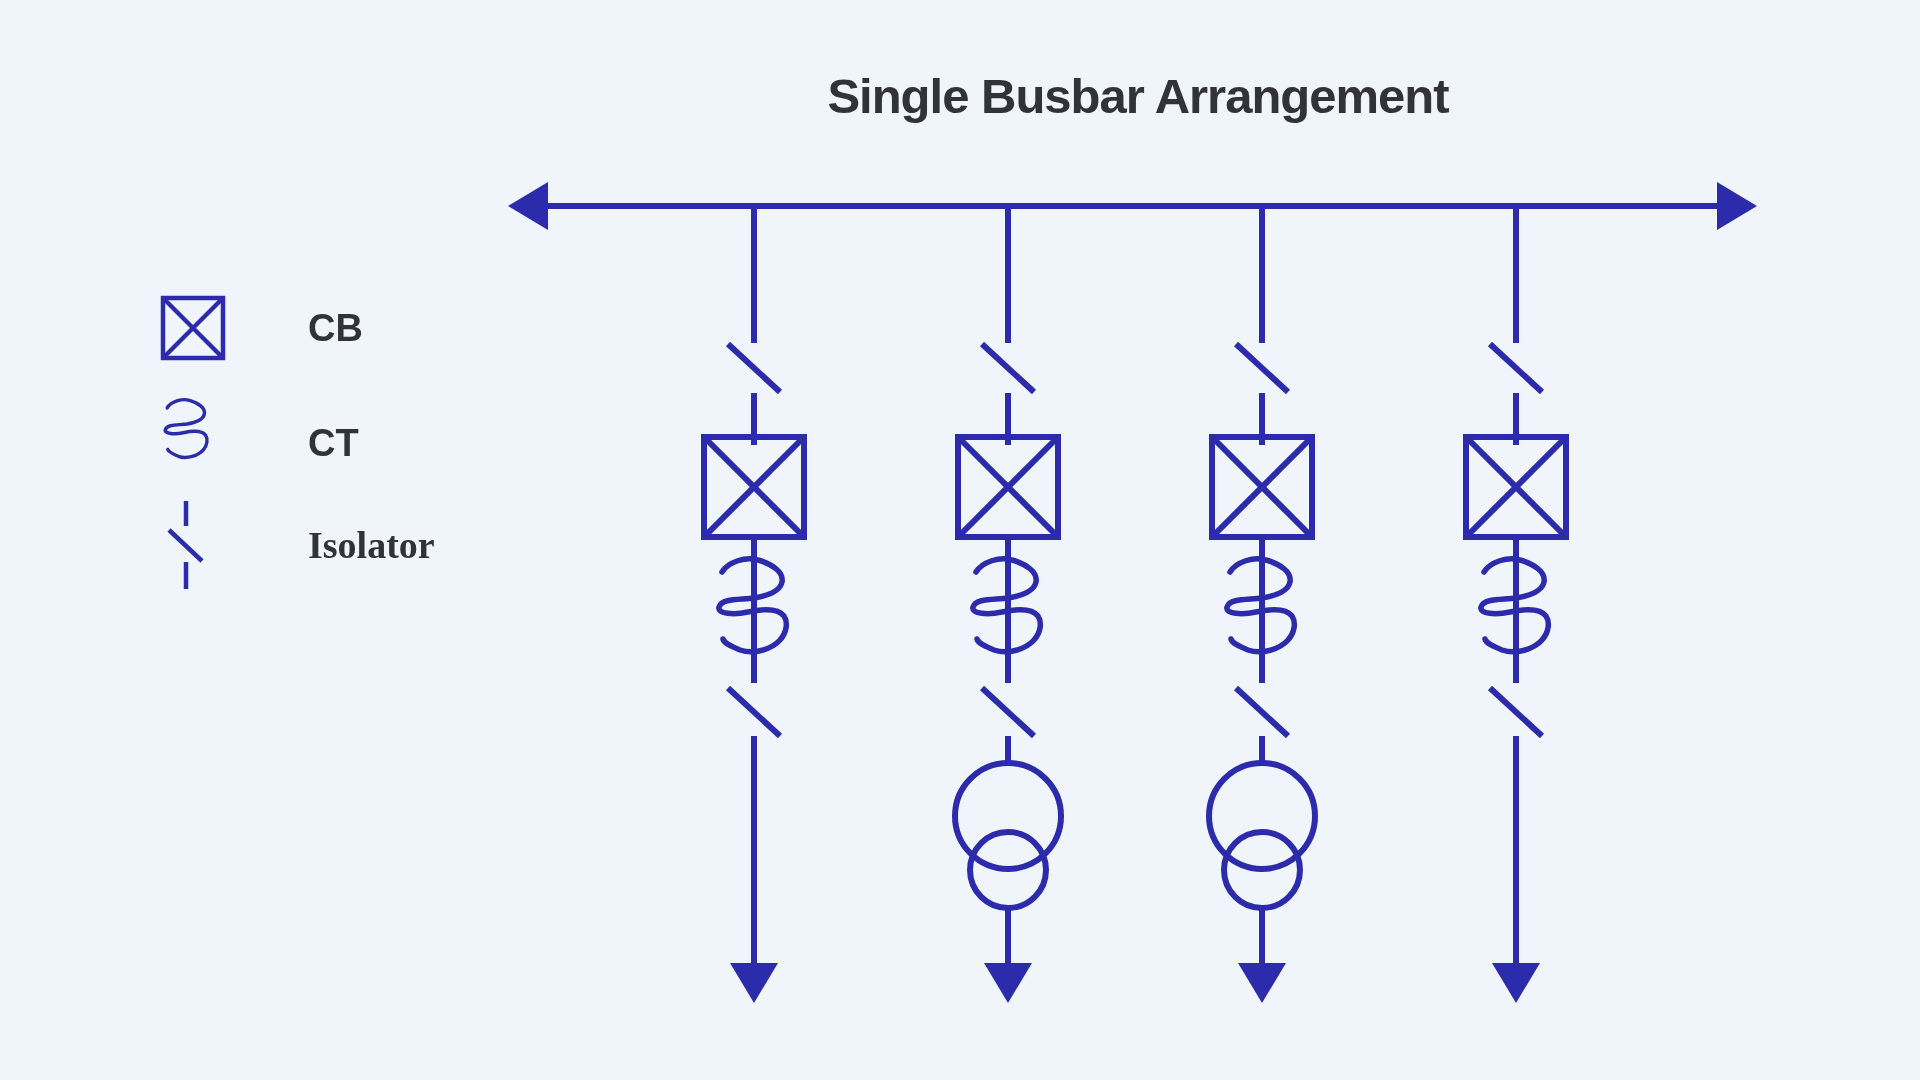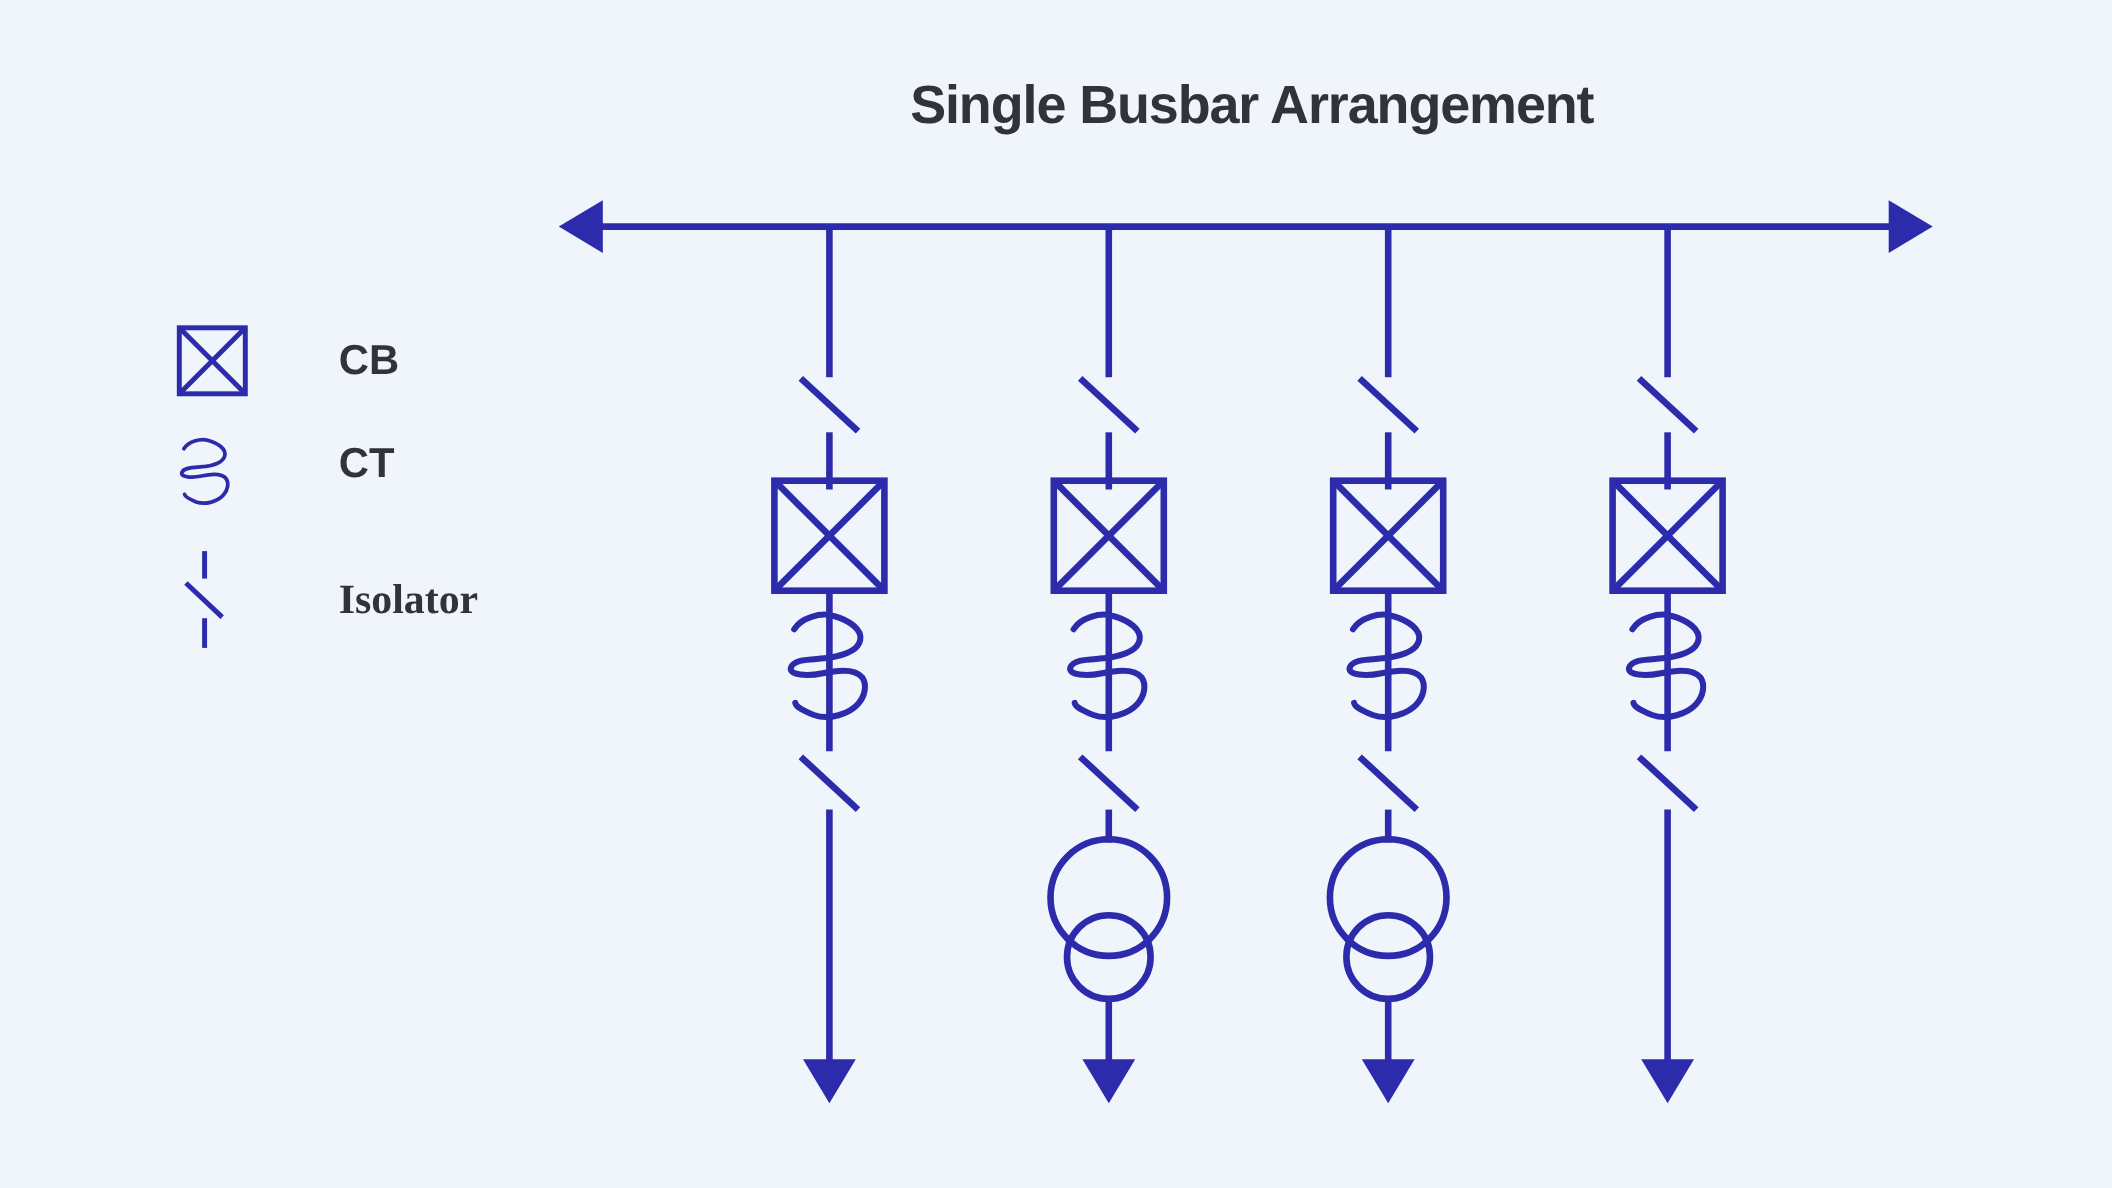--- a/index.html
+++ b/index.html
@@ -35,21 +35,21 @@
     position:absolute;
     left:260px;
     font-size:38px;
     font-weight:700;
     line-height:44px;
     color:var(--text);
     white-space:nowrap;
     margin-left:48px;
   }
   .legend-label.cb{top:306px;}
-  .legend-label.ct{top:400px;}
+  .legend-label.ct{top:421px;}
   .legend-label.isolator{top:523px;font-family:Liberation Serif, serif;}
 </style>
 </head>
 <body>
 
 <div class="stage">
 
   <h1 class="page-title">Single Busbar Arrangement</h1>
 
   <svg class="diagram-svg" width="1920" height="1080" viewBox="0 0 1920 1080" xmlns="http://www.w3.org/2000/svg">

